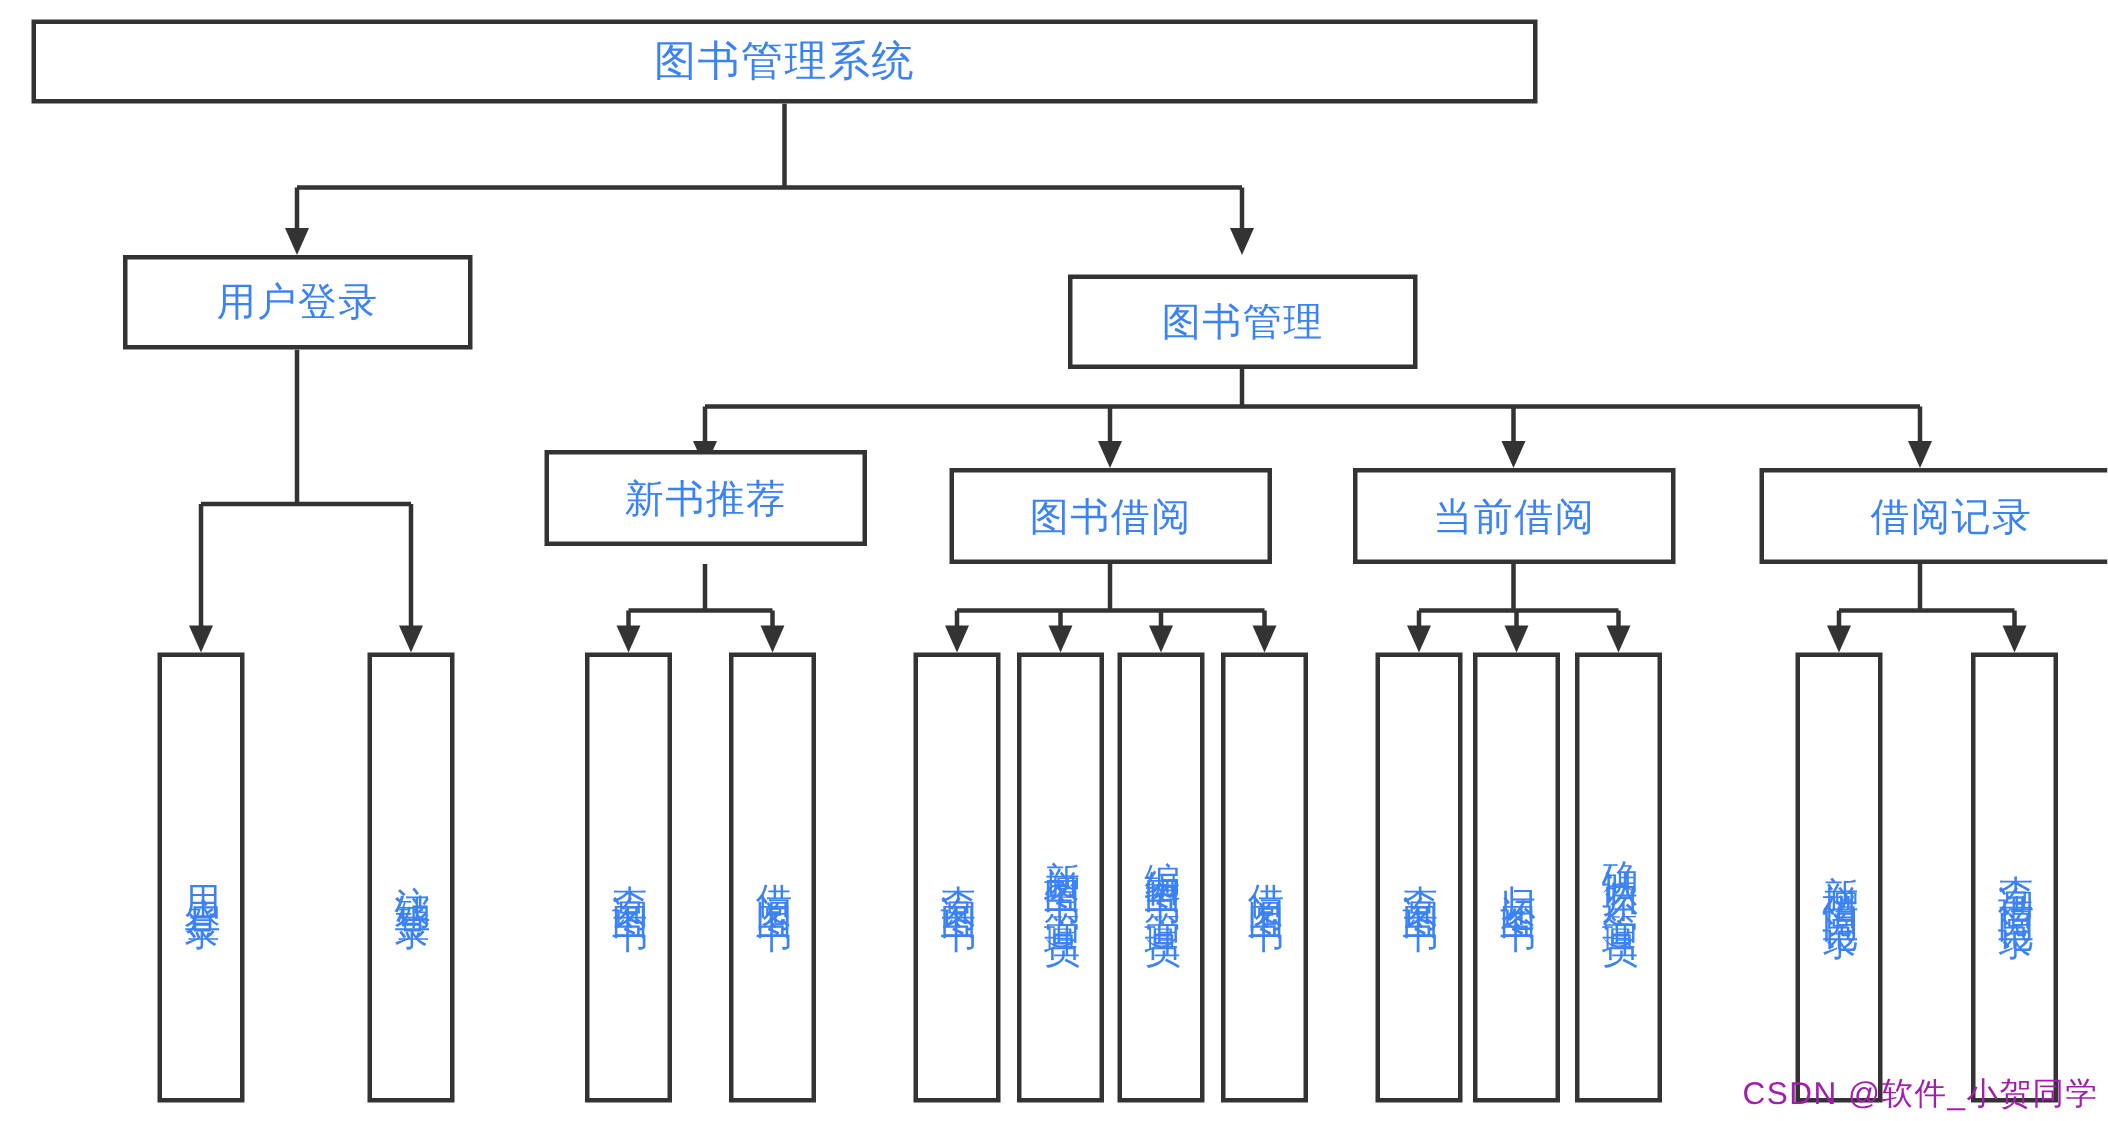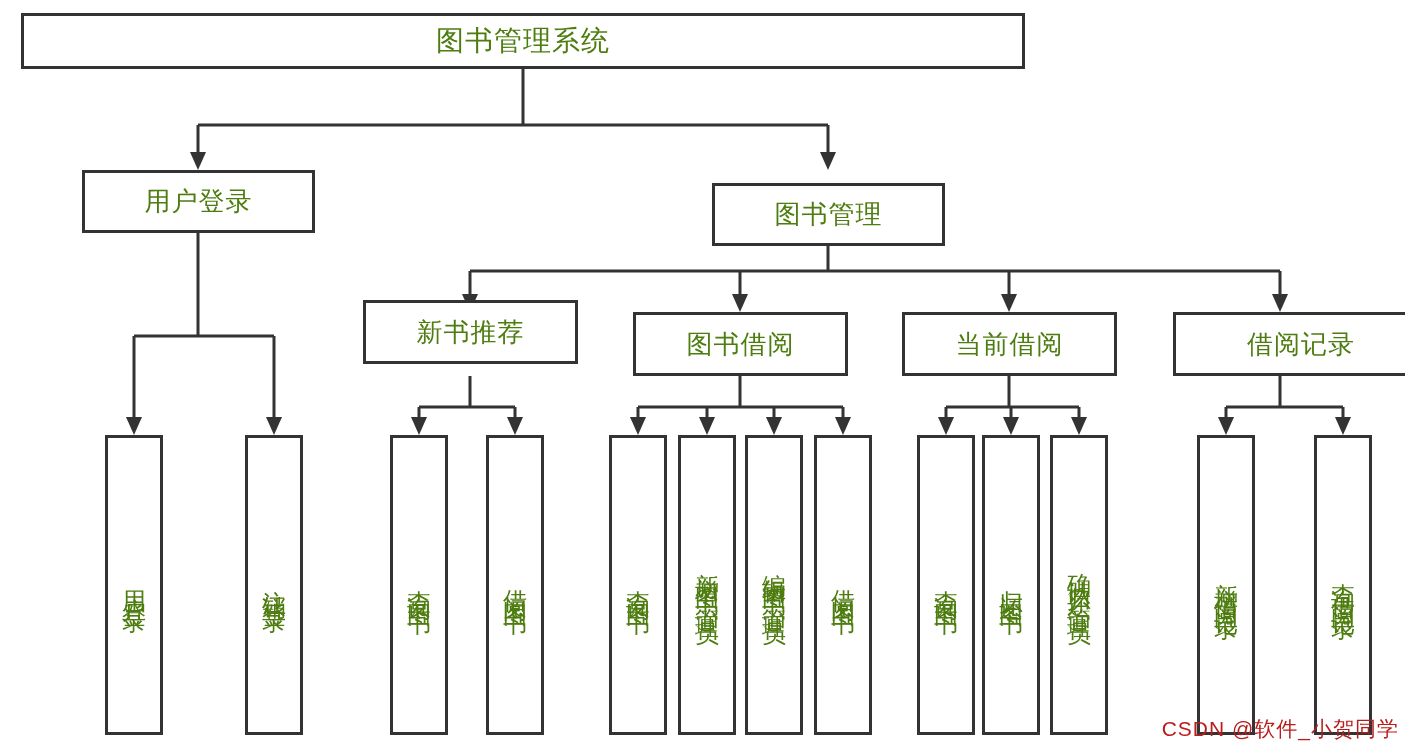--- a/index.html
+++ b/index.html
@@ -2,37 +2,37 @@
 <html><head>
 <meta charset="utf-8">
 <style>
   html,body { margin:0; padding:0; background:#ffffff; }
   .canvas {
     position:relative; width:1405px; height:747px; background:#ffffff;
     font-family:"Liberation Sans", sans-serif; overflow:hidden;
   }
   .box {
     position:absolute; box-sizing:border-box; background:#ffffff;
-    border:3px solid #333333; color:#4d7c0f;
+    border:3px solid #333333; color:#3b82f6;
     display:flex; align-items:center; justify-content:center;
     text-align:center;
   }
   .hbox { font-size:26px; letter-spacing:1px; }
   .root { font-size:28px; }
   .vbox {
     width:58px; height:300px; top:435px;
     writing-mode:vertical-rl; text-orientation:mixed;
     font-size:24px; letter-spacing:7px; line-height:1;
   }
   svg.connectors { position:absolute; left:0; top:0; width:1405px; height:747px; }
   svg.connectors path { stroke:#333333; stroke-width:3; fill:none; }
   svg.connectors polygon { fill:#333333; stroke:none; }
   .watermark {
     position:absolute; right:6px; bottom:4px; z-index:5;
-    font-size:21px; color:#b91c1c; letter-spacing:1px;
+    font-size:21px; color:#a21caf; letter-spacing:1px;
     font-family:"Liberation Sans", sans-serif;
   }
 </style>
 </head>
 <body>
 
 <div class="canvas">
 
   <svg class="connectors" viewBox="0 0 1405 747" xmlns="http://www.w3.org/2000/svg">
     <g>

